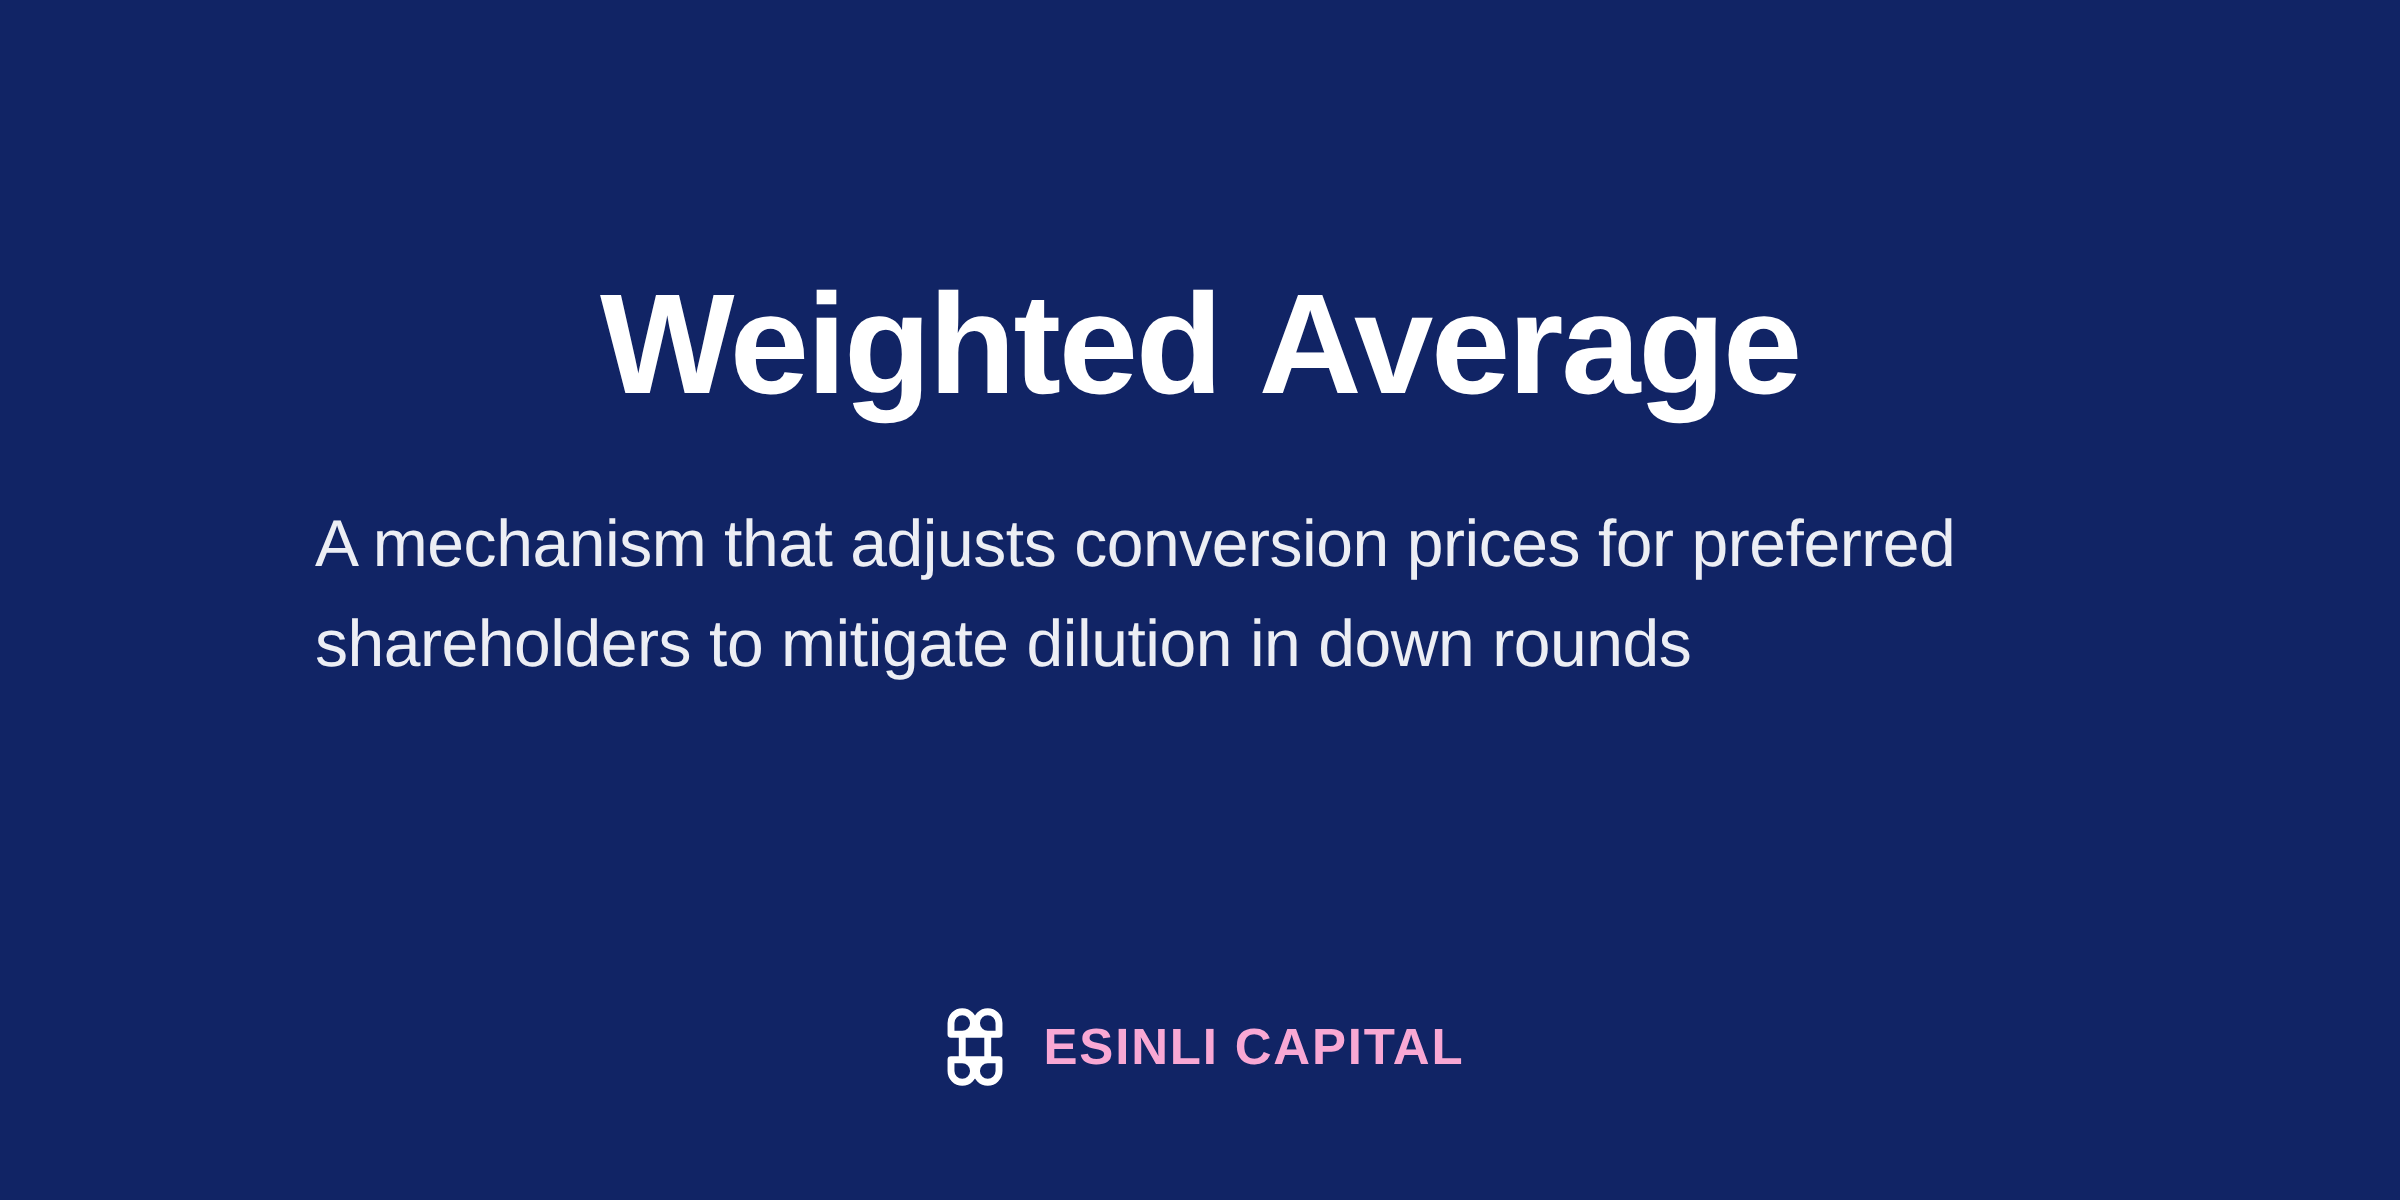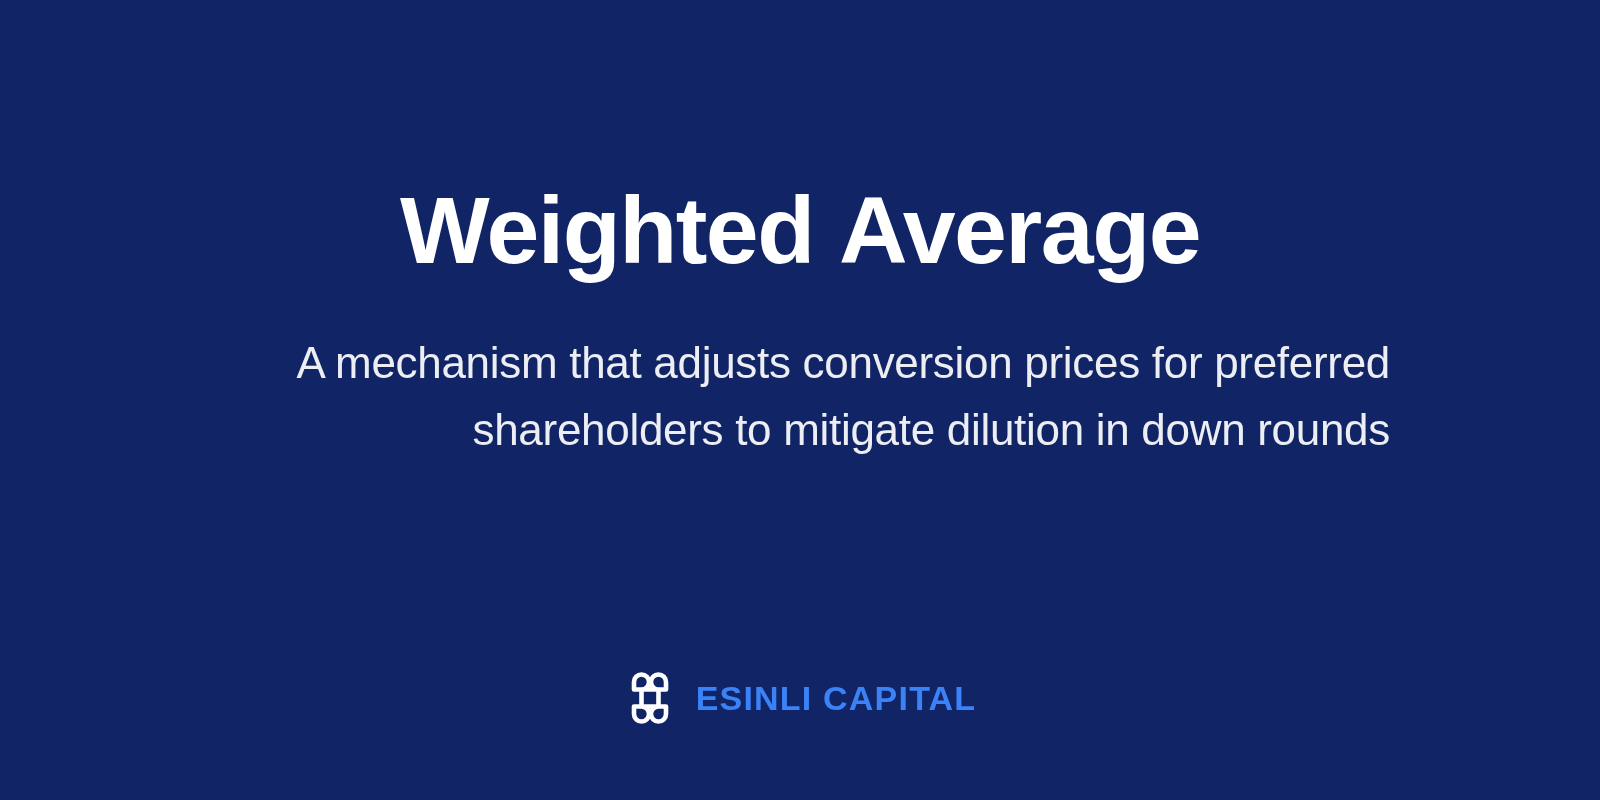--- a/index.html
+++ b/index.html
@@ -45,21 +45,21 @@
     font-size: 95px;
     font-weight: 700;
     line-height: 125px;
     letter-spacing: -1.5px;
     word-spacing: 4px;
   }
 
   .subtitle {
     width: 1180px;
     margin-top: 36px;
-    text-align: right;
+    text-align: left;
     color: #eceef4;
     font-family: "Liberation Sans", sans-serif;
     font-size: 44px;
     font-weight: 400;
     line-height: 67px;
     letter-spacing: -0.3px;
   }
 
   .brand {
     position: absolute;
@@ -74,21 +74,21 @@
   }
 
   .brand-mark {
     width: 52px;
     height: 52px;
     display: block;
     flex: 0 0 auto;
   }
 
   .brand-name {
-    color: #3b82f6;
+    color: #f9a8d4;
     font-family: "Liberation Sans", sans-serif;
     font-size: 34px;
     font-weight: 700;
     letter-spacing: 1.2px;
     line-height: 40px;
     white-space: nowrap;
   }
 </style>
 </head>
 <body>

